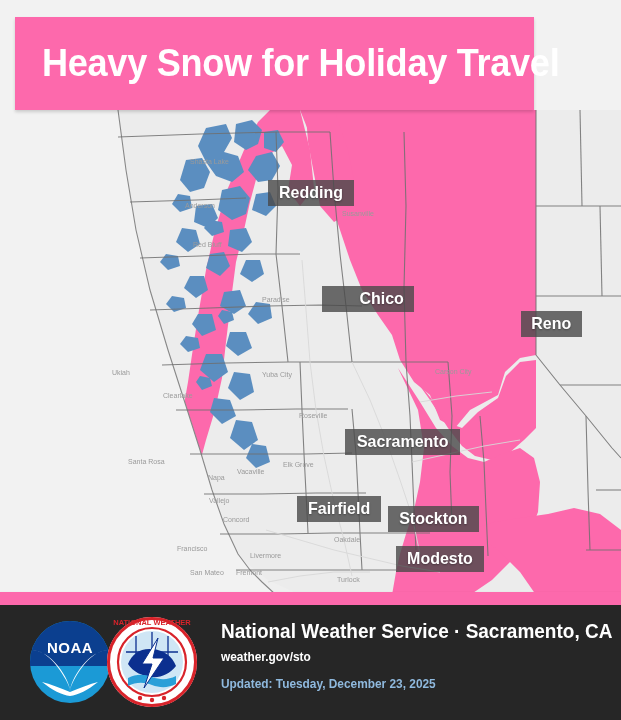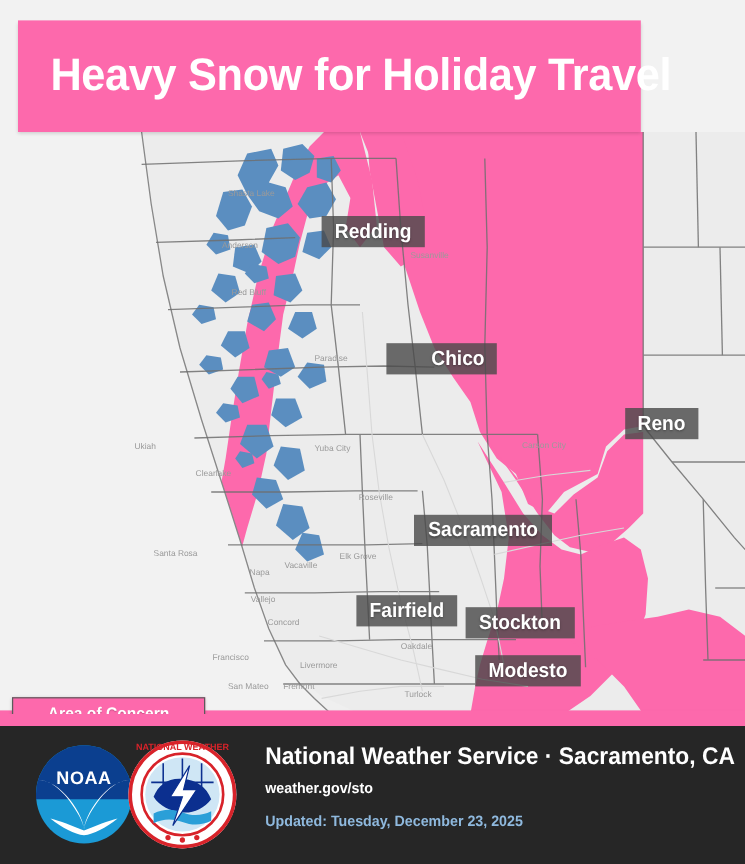--- a/index.html
+++ b/index.html
@@ -230,43 +230,37 @@
         <div class="place" style="left: 337px; top: 466px;">Turlock</div>
       </div>
 
     <div id="cities">
         <div class="city-label" style="left: 268px; top: 70px;">
           <span>Redding</span>
         </div>
         <div class="city-label" style="left: 322px; top: 176px; padding-left: 36px;">
           <span>Chico</span>
         </div>
-        <div class="city-label" style="left: 521px; top: 201px; margin-top: 29px;">
+        <div class="city-label" style="left: 521px; top: 201px;">
           <span>Reno</span>
         </div>
         <div class="city-label" style="left: 345px; top: 319px; justify-content: flex-end;">
           <span>Sacramento</span>
         </div>
         <div class="city-label" style="left: 297px; top: 358px; margin-top: 28px;">
           <span>Fairfield</span>
         </div>
         <div class="city-label" style="left: 376px; top: 396px; margin-left: 12px;">
           <span>Stockton</span>
         </div>
         <div class="city-label" style="left: 396px; top: 436px;">
           <span>Modesto</span>
         </div>
       </div>
 
-    <div id="legend">
-      <div class="legend-row" style="background: rgb(253, 105, 172);">
-        <span class="legend-label">Area of Concern</span>
-      </div>
-
-    </div>
   </div>
 
   <div id="title-banner">
     <div id="title-text">Heavy Snow for Holiday Travel</div>
   </div>
 
   <div id="divider"></div>
 
   <div id="footer"></div>
 

